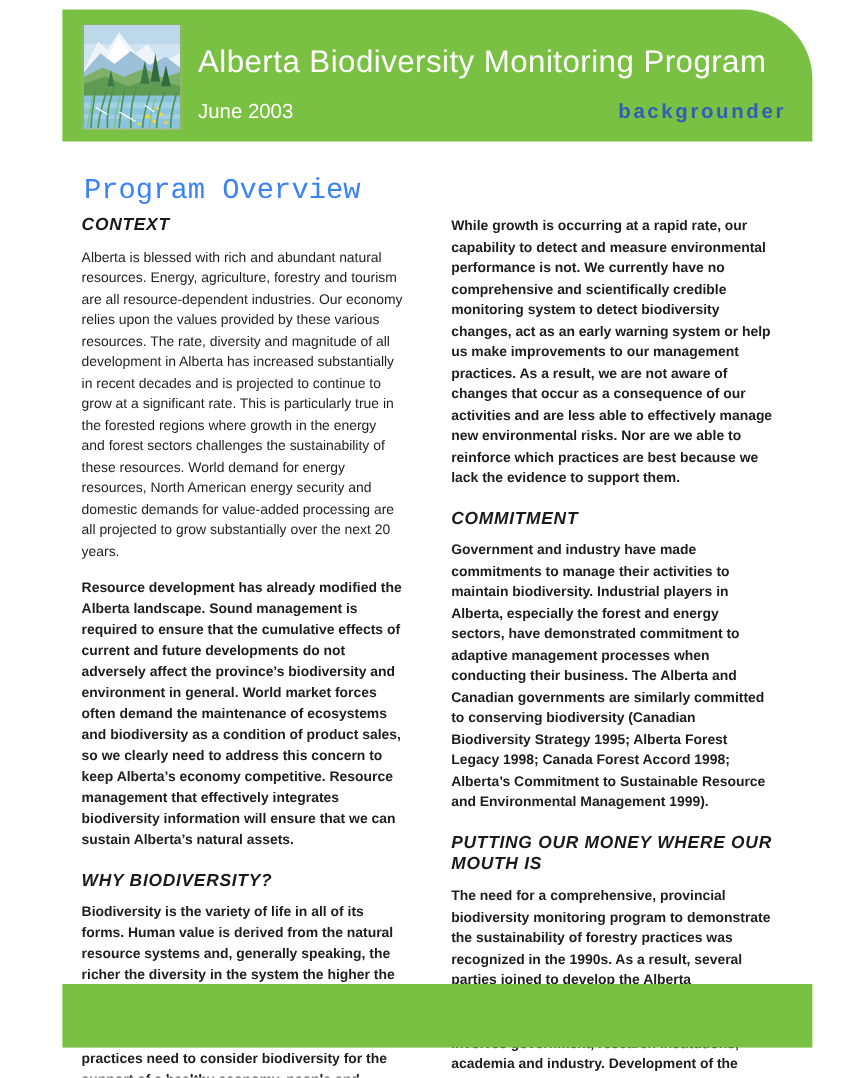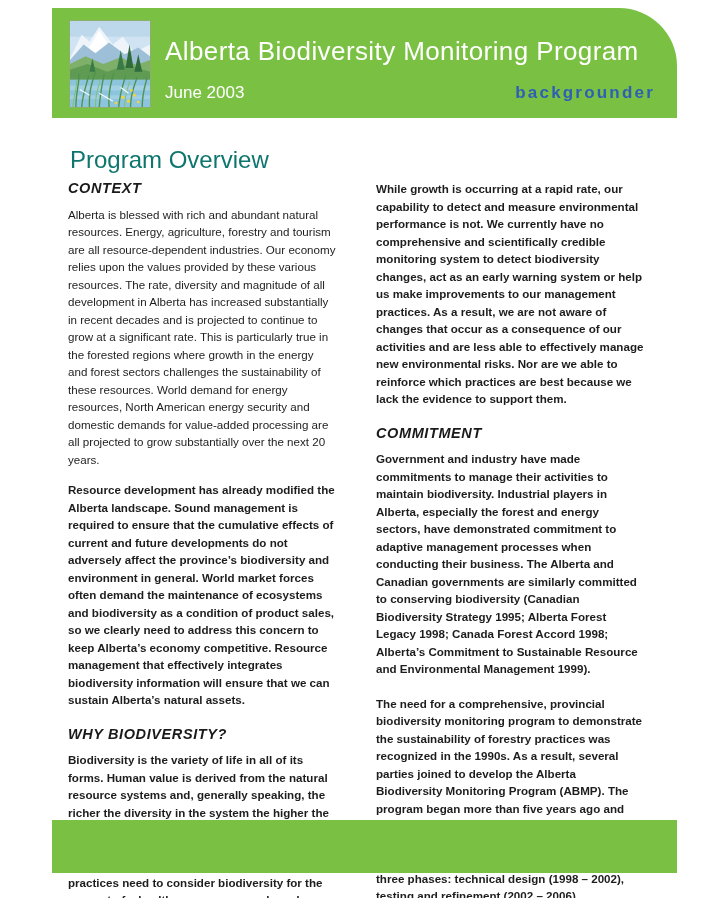--- a/index.html
+++ b/index.html
@@ -215,21 +215,21 @@
     <div id="header-titles">
       <div id="main-title" style="color: rgb(255, 255, 255);">Alberta Biodiversity Monitoring Program</div>
       <div id="issue-date" style="color: rgb(255, 255, 255);">June 2003</div>
       <div id="doc-kind" style="color: rgb(46, 95, 181);">backgrounder</div>
     </div>
 
   </div>
 
   <div id="content">
 
-    <div id="page-title" style="color: #0f766e;">Program Overview</div>
+    <div id="page-title" style="color: #3b82f6; font-family: Liberation Mono, monospace;">Program Overview</div>
 
     <div class="column" id="col-left">
 
       <div class="section-block">
         <div class="section-heading">CONTEXT</div>
         <p class="body-text">Alberta is blessed with rich and abundant natural resources.  Energy, agriculture, forestry and tourism are all resource-dependent industries.  Our economy relies upon the values provided by these various resources.  The rate, diversity and magnitude of all development in Alberta has increased substantially in recent decades and is projected to continue to grow at a significant rate.   This is particularly true in the forested regions where growth in the energy and forest sectors challenges the sustainability of these resources.  World demand for energy resources, North American energy security and domestic demands for value-added processing are all projected to grow substantially over the next 20 years.</p>
         <p class="body-text">Resource development has already modified the Alberta landscape. Sound management is required to ensure that the cumulative effects of current and future developments do not adversely affect the province’s biodiversity and environment in general. World market forces often demand the maintenance of ecosystems and biodiversity as a condition of product sales, so we clearly need to address this concern to keep Alberta’s economy competitive. Resource management that effectively integrates biodiversity information will ensure that we can sustain Alberta’s natural assets.</p>
       </div>
 
       <div class="section-block">
@@ -244,20 +244,21 @@
       <div class="section-block">
         <p class="body-text">While growth is occurring at a rapid rate, our capability to detect and measure environmental performance is not.  We currently have no comprehensive and scientifically credible monitoring system to detect biodiversity changes, act as an early warning system or help us make improvements to our management practices.  As a result, we are not aware of changes that occur as a consequence of our activities and are less able to effectively manage new environmental risks. Nor are we able to reinforce which practices are best because we lack the evidence to support them.</p>
       </div>
 
       <div class="section-block">
         <div class="section-heading">COMMITMENT</div>
         <p class="body-text">Government and industry have made commitments to manage their activities to maintain biodiversity. Industrial players in Alberta, especially the forest and energy sectors, have demonstrated commitment to adaptive management processes when conducting their business. The Alberta and Canadian governments are similarly committed to conserving biodiversity (Canadian Biodiversity Strategy 1995; Alberta Forest Legacy 1998; Canada Forest Accord 1998; Alberta’s Commitment to Sustainable Resource and Environmental Management 1999).</p>
       </div>
 
       <div class="section-block">
+        <div class="section-heading">PUTTING OUR MONEY WHERE OUR MOUTH IS</div>
         <p class="body-text">The need for a comprehensive, provincial biodiversity monitoring program to demonstrate the sustainability of forestry practices was recognized in the 1990s.  As a result, several parties joined to develop the Alberta Biodiversity Monitoring Program (ABMP).   The program began more than five years ago and involves government, research institutions, academia and industry.  Development of the biodiversity monitoring program is occurring in three phases: technical design (1998 – 2002), testing and refinement (2002 – 2006)</p>
       </div>
 
     </div>
 
   </div>
 
   <div id="footer-bar" style="background: rgb(122, 193, 67);"></div>
 
 </div>

